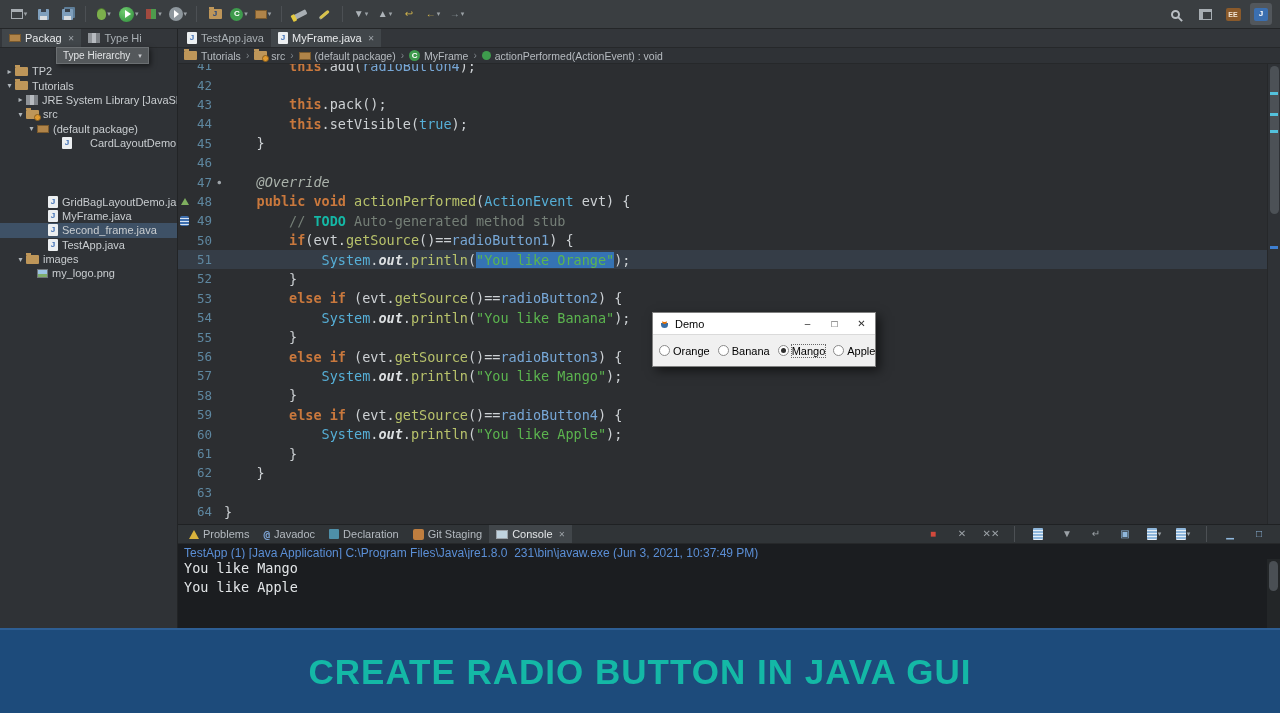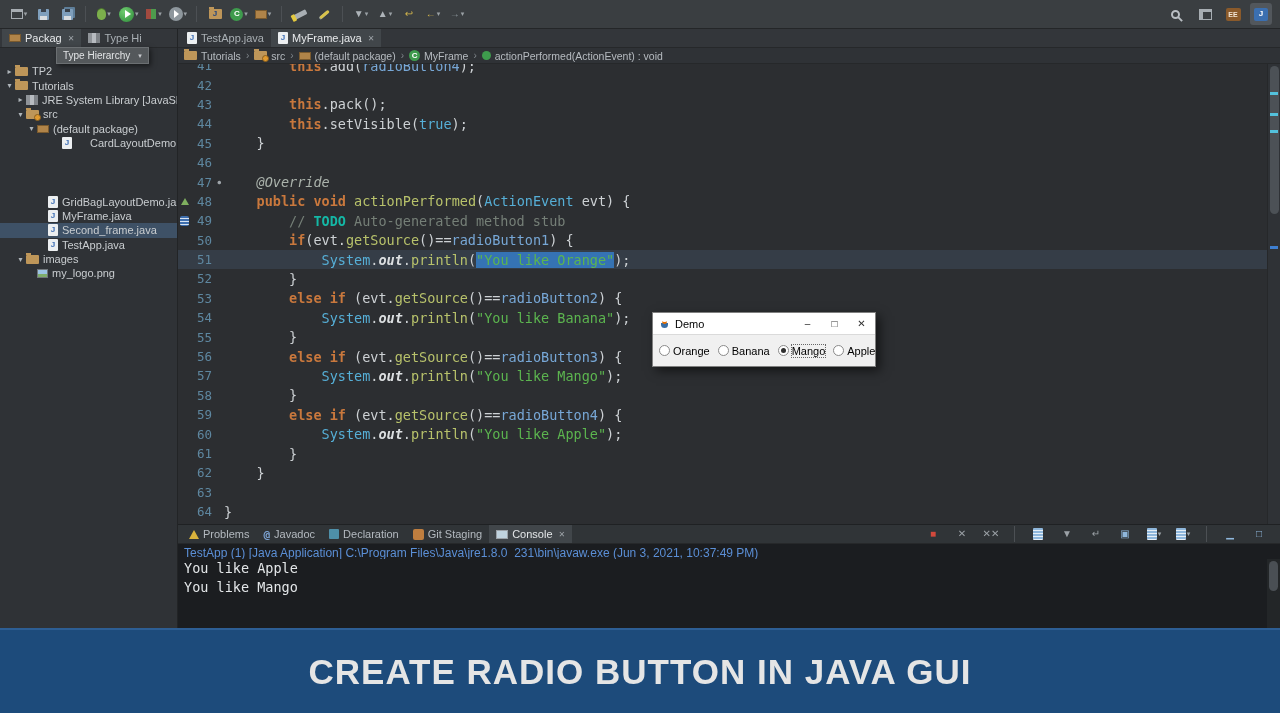--- a/index.html
+++ b/index.html
@@ -141,21 +141,21 @@
   .demo-btn{width:27px;height:21px;display:flex;align-items:center;justify-content:center;font-size:10px;color:#333}
   .demo-body{height:31px;display:flex;align-items:center;gap:8px;padding:0 6px}
   .demo-radio{display:flex;align-items:flex-start;font-size:11px;color:#000}
   .radio{width:11px;height:11px;border:1px solid #8A8A8A;border-radius:50%;background:#fff;display:inline-flex;align-items:center;justify-content:center;margin-right:3px;flex:none}
   .radio.checked::after{content:"";width:5px;height:5px;border-radius:50%;background:#2F2F2F}
   .demo-radio.focused .rlabel{outline:1px dotted #666}
 
   
   .banner{position:relative;height:92px;background:#1D4B7B;border-top:2px solid #2D5E94;display:flex;align-items:center;justify-content:center;padding-bottom:7px}
   .banner::after{content:"";position:absolute;left:0;right:0;bottom:0;height:7px;background:#FFFFFF}
-  .banner-text{color:#e5e5e5;font-size:35px;font-weight:bold;letter-spacing:1px}
+  .banner-text{color:#14b8a6;font-size:35px;font-weight:bold;letter-spacing:1px}
 </style>
 </head>
 <body>
 
 <div class="app">
 
   <div class="toolbar">
     <div class="tb-items">
         <div class="tb-btn">
           <span class="ti ti-win"></span>
@@ -557,22 +557,22 @@
               <div class="tb-btn">
                 <span class="ti" style="color: rgb(143, 183, 220);">□</span>
               </div>
             </div>
         </div>
         <div class="con-header">TestApp (1) [Java Application] C:\Program Files\Java\jre1.8.0_231\bin\javaw.exe (Jun 3, 2021, 10:37:49 PM)</div>
         <div class="con-out">
           <div class="con-scroll">
             <div class="con-thumb"></div>
           </div>
-        <div class="con-line">You like Apple</div>
-            <div class="con-line">You like Mango</div>
+        <div class="con-line">You like Mango</div>
+            <div class="con-line">You like Apple</div>
           </div>
       </div>
     </div>
   </div>
 
   <div class="tooltip">
     <span>Type Hierarchy</span>
     <span class="tt-caret">▾</span>
   </div>
 

